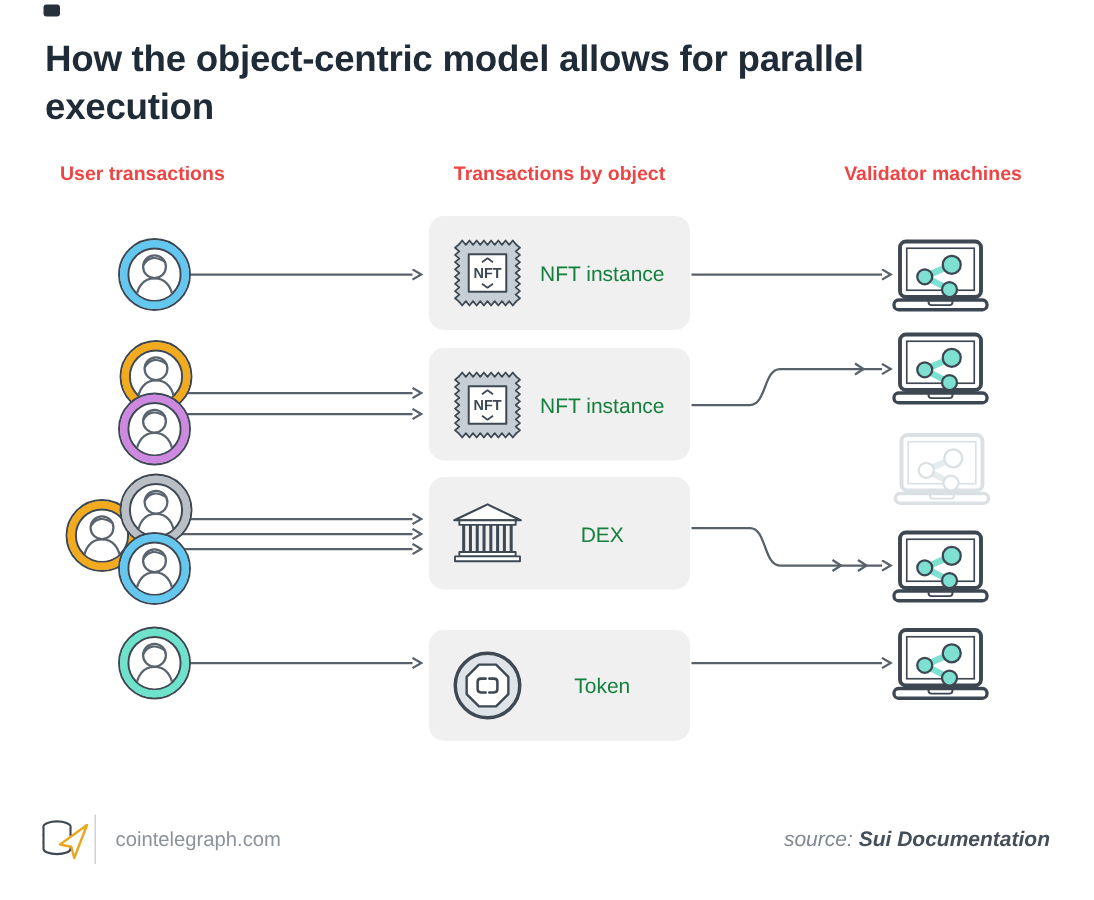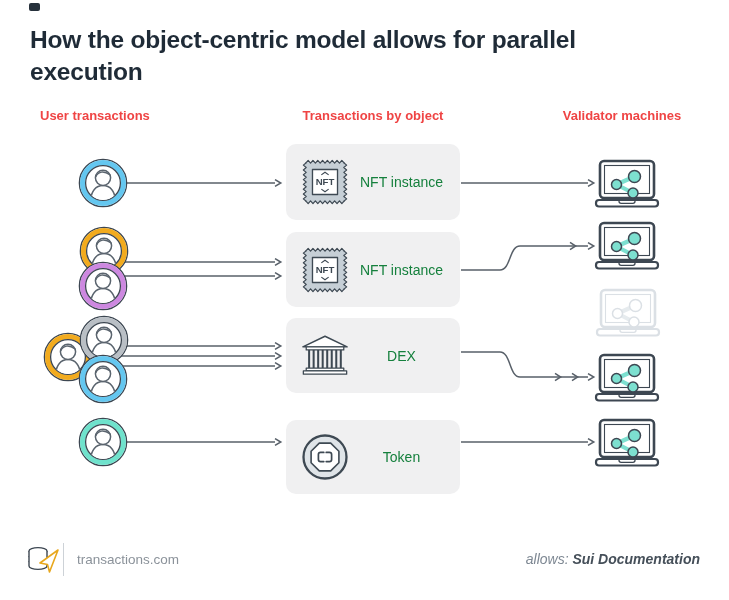--- a/index.html
+++ b/index.html
@@ -223,19 +223,19 @@
   <svg class="logo" width="38" height="38" viewBox="0 0 38 38">
     <g fill="#fff" stroke="#3d4752" stroke-width="1.4">
       <ellipse cx="13" cy="10" rx="9" ry="3.4"></ellipse>
       <path d="M 4,10 L 4,15 A 9,3.4 0 0 0 22,15 L 22,10"></path>
       <path d="M 4,15 L 4,20 A 9,3.4 0 0 0 22,20 L 22,15"></path>
       <path d="M 4,20 L 4,25 A 9,3.4 0 0 0 22,25 L 22,20"></path>
     </g>
     <path d="M 33,9 L 15,22 L 22.5,23.5 L 24.5,31 Z" fill="#fff" stroke="#e8a71d" stroke-width="1.6" stroke-linejoin="round"></path>
   </svg>
   <div class="footer-divider"></div>
-  <div class="footer-site">transactions.com</div>
+  <div class="footer-site">cointelegraph.com</div>
   <div class="footer-source">
-    <span>allows:</span>
+    <span>source:</span>
     <b>Sui Documentation</b>
   </div>
 
 </div>
 
 </body></html>

